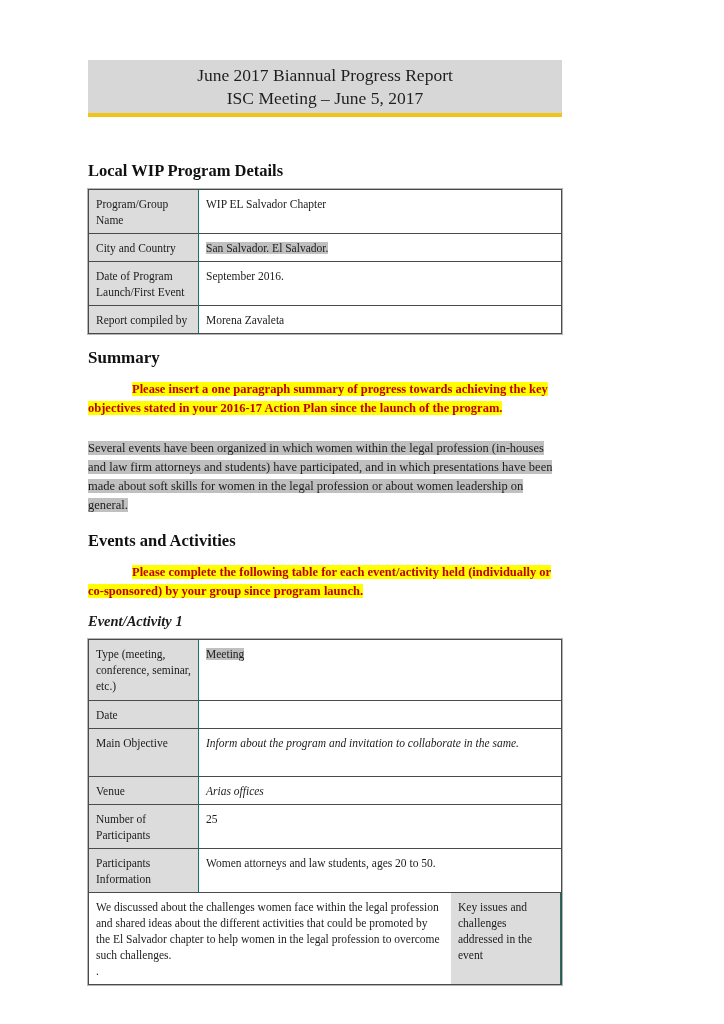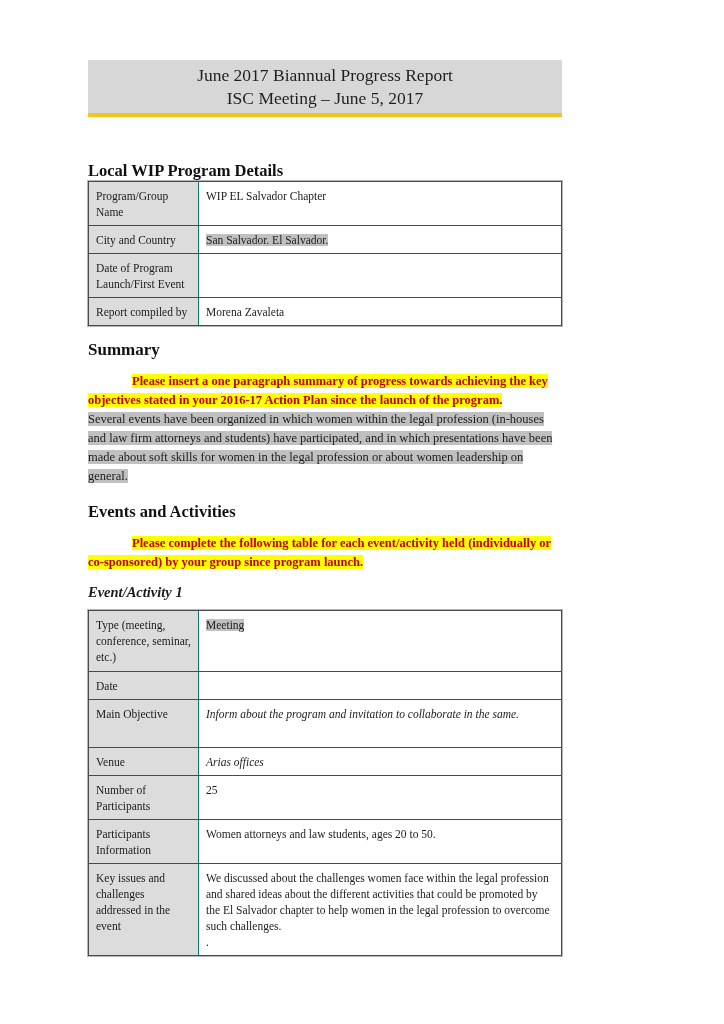--- a/index.html
+++ b/index.html
@@ -25,34 +25,34 @@
     line-height:23px;
     color:#1f1f1f;
   }
   
   .h-section{
     font-size:16.5px;
     font-weight:700;
     margin:0;
     color:#111;
   }
-  .h-program{margin-top:44px;margin-bottom:0;}
+  .h-program{margin-top:44px;margin-bottom:8px;}
   .h-summary{margin-top:14px;margin-bottom:0;font-size:17px;}
   .h-events{margin-top:16px;margin-bottom:0;}
   .h-activity{
     font-size:14.5px;
     font-weight:700;
     font-style:italic;
     margin:12px 0 9px 0;
   }
   
   .para{margin:0;font-size:12.5px;line-height:19px;}
   .para-instruction{margin-top:12px;font-weight:700;}
   .para-instruction .hl-yellow{background:#ffff00;color:#c00000;margin-left:44px;}
-  .para-content{margin-top:0;}
+  .para-content{margin-top:21px;}
   .hl-gray{background:#c0c0c0;}
   
   .dtable{
     border:1px solid #4a4a4a;
     box-shadow:0 0 0 1px #b5b5b5;
   }
   .trow{display:flex;border-bottom:1px solid #4a4a4a;}
   .trow:last-child{border-bottom:none;}
   .cell{
     padding:6px 7px 5px 7px;
@@ -94,20 +94,23 @@
         </div>
       </div>
       <div class="trow">
         <div class="cell tlabel">City and Country</div>
         <div class="cell tvalue">
           <div><span class="hl-gray">San Salvador. El Salvador.</span></div>
         </div>
       </div>
       <div class="trow">
         <div class="cell tlabel">Date of Program Launch/First Event</div>
+        <div class="cell tvalue">
+          <div><span>September 2016.</span></div>
+        </div>
       </div>
       <div class="trow">
         <div class="cell tlabel">Report compiled by</div>
         <div class="cell tvalue">
           <div><span>Morena Zavaleta</span></div>
         </div>
       </div>
     </div>
 
   <h2 class="h-section h-summary">Summary</h2>
@@ -150,21 +153,21 @@
           <div><span>25</span></div>
         </div>
       </div>
       <div class="trow">
         <div class="cell tlabel">Participants Information</div>
         <div class="cell tvalue">
           <div><span>Women attorneys and law students, ages 20 to 50.</span></div>
         </div>
       </div>
       <div class="trow">
-        <div class="cell tlabel">Key issues and challenges addressed in the event</div>
         <div class="cell tvalue">
           <div><span>We discussed about the challenges women face within the legal profession and shared ideas about the different activities that could be promoted by the El Salvador chapter to help women in the legal profession to overcome such challenges.</span></div>
           <div><span>.</span></div>
         </div>
+        <div class="cell tlabel">Key issues and challenges addressed in the event</div>
       </div>
     </div>
 
 </div>
 
 </body></html>

